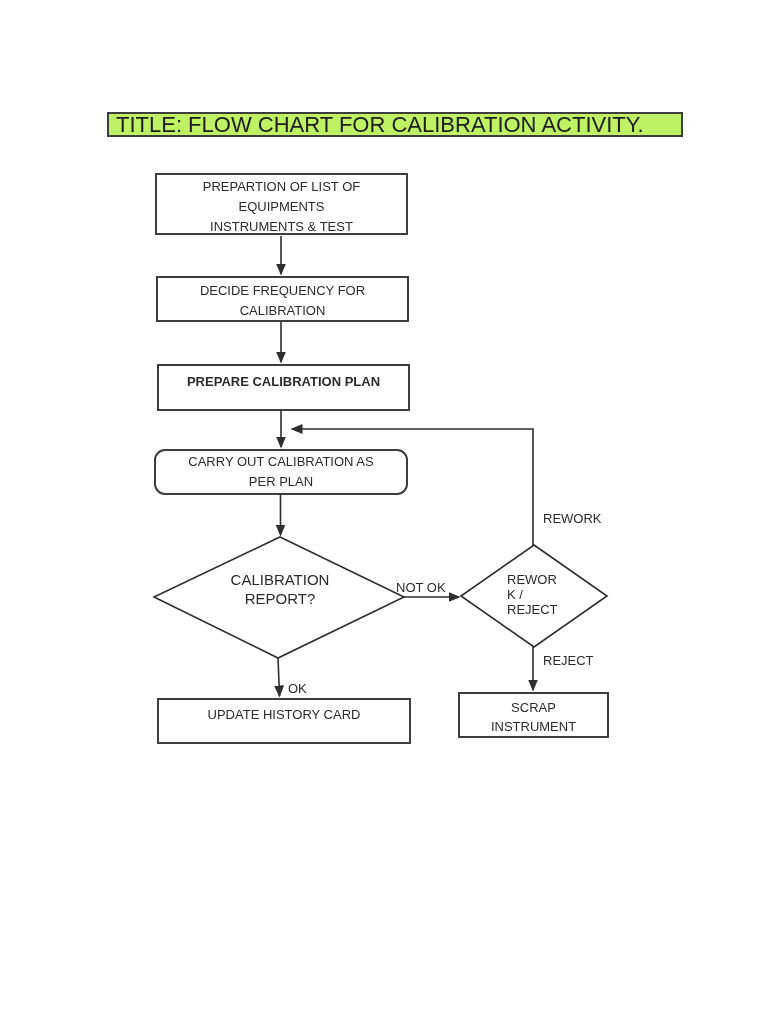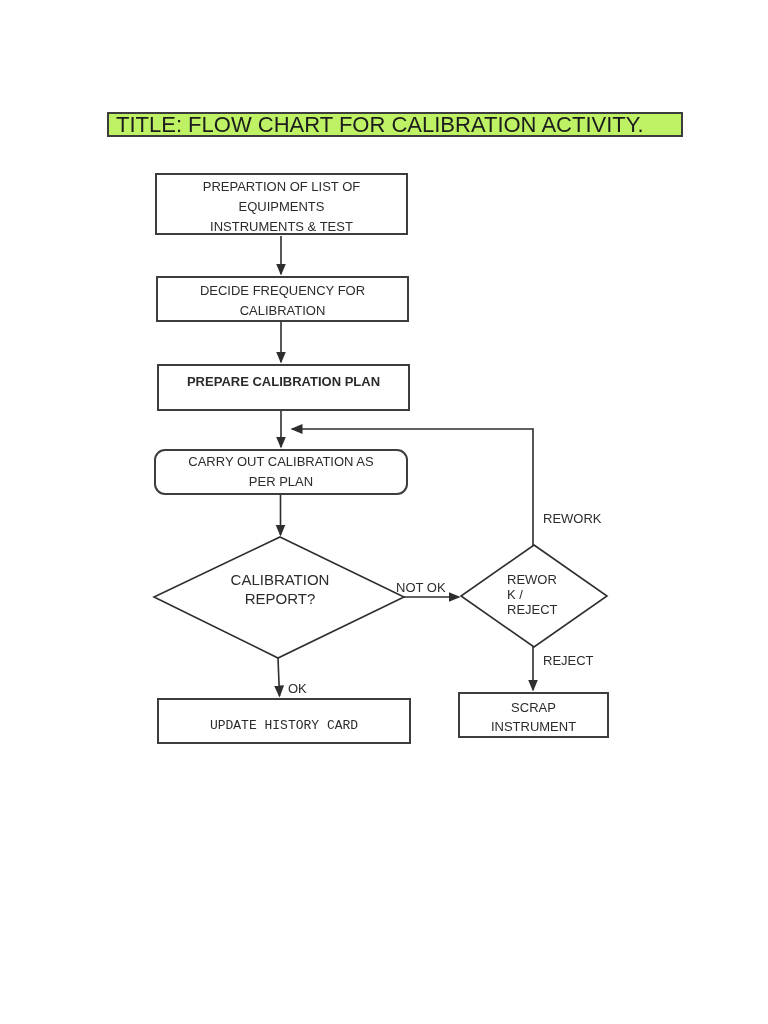--- a/index.html
+++ b/index.html
@@ -67,21 +67,21 @@
 
   <div class="box" style="left:157px;top:364px;width:253px;height:47px;padding-top:6px;font-weight:bold;">
     <span>PREPARE CALIBRATION PLAN</span>
   </div>
 
   <div class="box" style="left:154px;top:449px;width:254px;height:46px;padding-top:1px;border-radius:11px;">
     <span>CARRY OUT CALIBRATION AS</span>
     <span>PER PLAN</span>
   </div>
 
-  <div class="box" style="left:157px;top:698px;width:254px;height:46px;padding-top:16px;font-family:Liberation Mono, monospace;">
+  <div class="box" style="left:157px;top:698px;width:254px;height:46px;padding-top:5px;">
     <span>UPDATE HISTORY CARD</span>
   </div>
 
   <div class="box" style="left:458px;top:692px;width:151px;height:46px;padding-top:4px;line-height:19px;">
     <span>SCRAP</span>
     <span>INSTRUMENT</span>
   </div>
 
   <div class="dlabel" style="left:180px;top:570px;width:200px;font-size:15px;line-height:19px;">
     <span>CALIBRATION</span>

